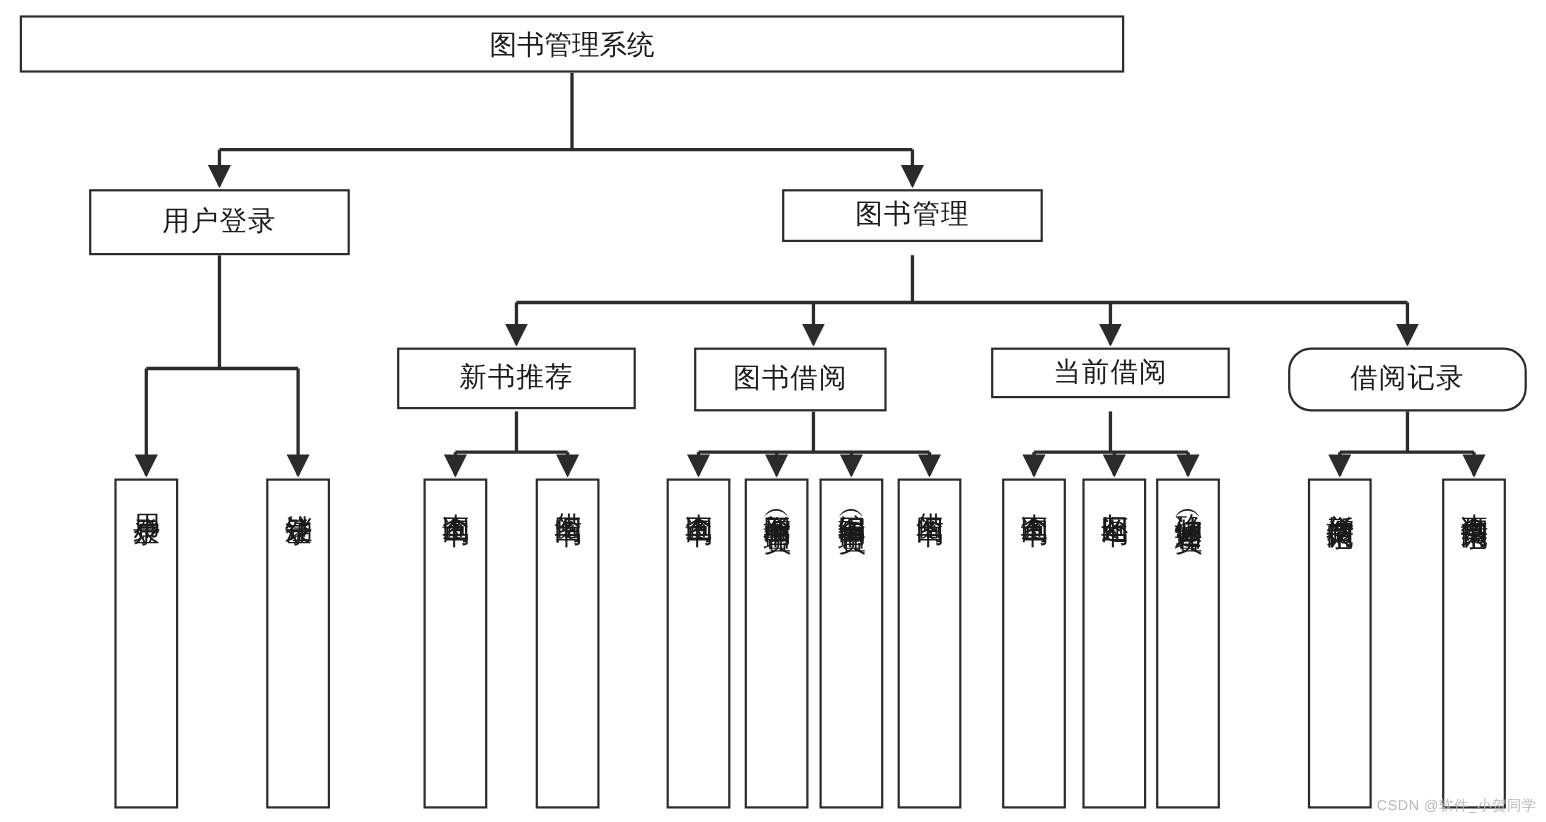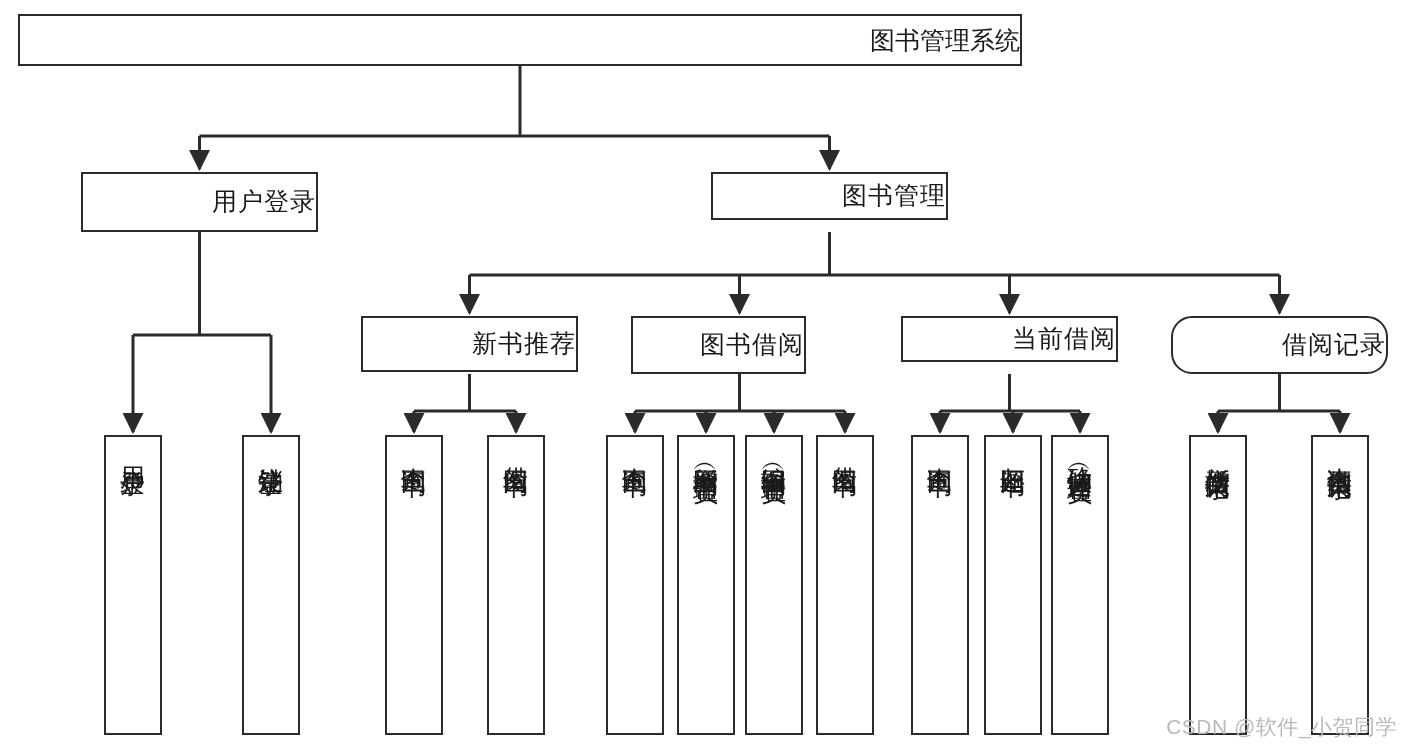--- a/index.html
+++ b/index.html
@@ -25,21 +25,21 @@
     height: 747px;
     pointer-events: none;
   }
   .node {
     position: absolute;
     box-sizing: border-box;
     border: 2px solid #2b2b2b;
     background: #ffffff;
     display: flex;
     align-items: center;
-    justify-content: flex-end;
+    justify-content: center;
     color: #1a1a1a;
   }
   .node.horiz {
     font-size: 25px;
     letter-spacing: 1px;
     line-height: 1.1;
   }
   .node.root {
     font-size: 25px;
   }
@@ -54,21 +54,21 @@
     font-size: 25px;
     line-height: 1.12;
     letter-spacing: 2px;
     white-space: nowrap;
     color: #1a1a1a;
   }
   .watermark {
     position: absolute;
     right: 8px;
     bottom: 6px;
-    font-size: 21px;
+    font-size: 13px;
     color: #b9b9b9;
     letter-spacing: 0.5px;
     white-space: nowrap;
     user-select: none;
   }
 </style>
 </head>
 <body>
 
 <div id="canvas">

